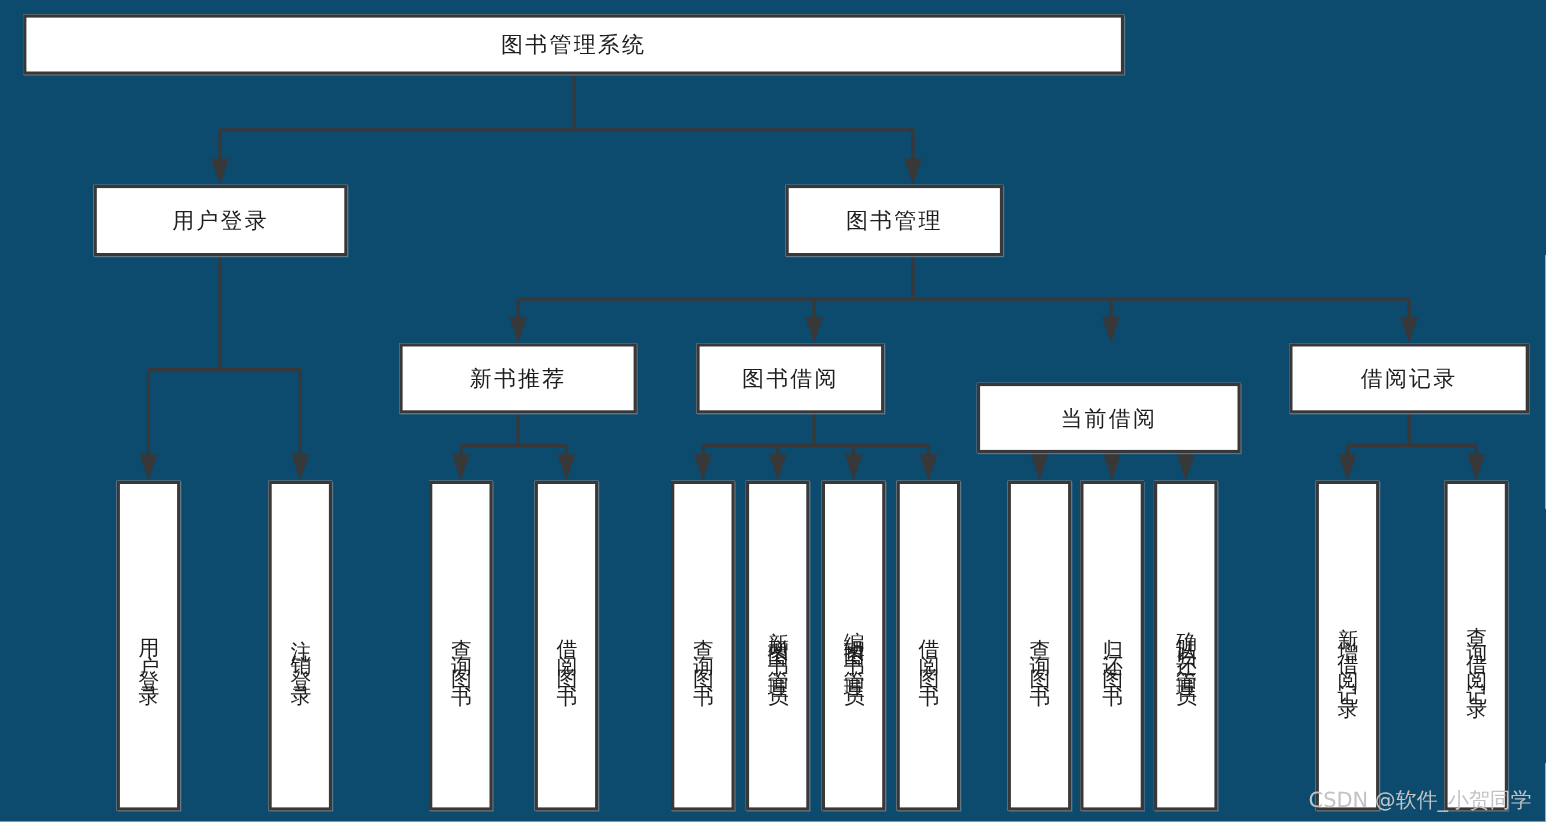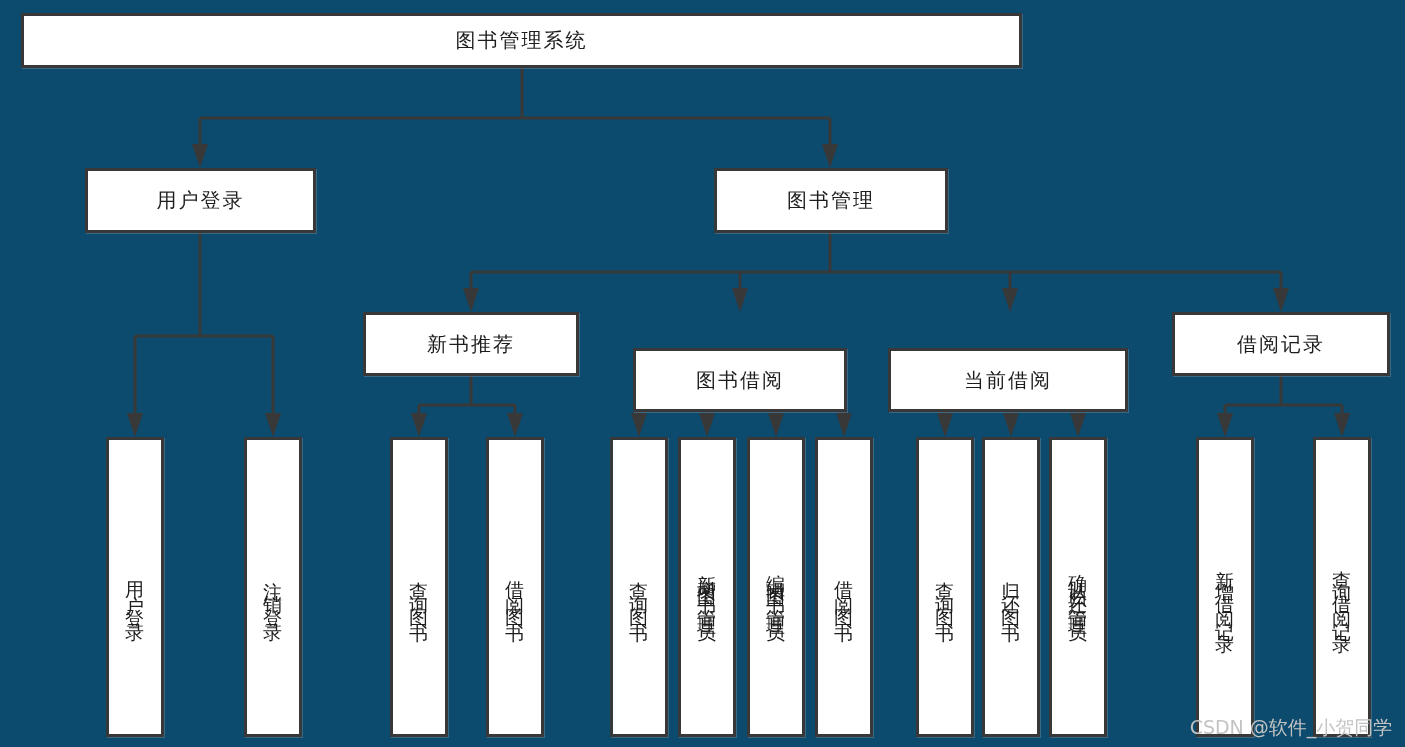--- a/index.html
+++ b/index.html
@@ -83,28 +83,28 @@
     <path class="arrow" d="M1334 413 L1350 413 L1342 437 Z"></path>
   </svg>
 
   <div class="node h" style="left:21px;top:13px;width:1001px;height:55px;">
     <span class="label">图书管理系统</span>
   </div>
 
   <div class="node h" style="left:85px;top:168px;width:231px;height:65px;">
     <span class="label">用户登录</span>
   </div>
-  <div class="node h" style="left:714px;top:168px;width:234px;height:65px;">
+  <div class="node h" style="left:714px;top:168px;width:198px;height:65px;">
     <span class="label">图书管理</span>
   </div>
 
   <div class="node h" style="left:363px;top:312px;width:216px;height:64px;text-align:right;">
     <span class="label">新书推荐</span>
   </div>
-  <div class="node h" style="left:633px;top:312px;width:214px;height:64px;margin-top:36px;">
+  <div class="node h" style="left:633px;top:312px;width:171px;height:64px;">
     <span class="label">图书借阅</span>
   </div>
   <div class="node h" style="left:888px;top:312px;width:240px;height:64px;margin-top:36px;">
     <span class="label">当前借阅</span>
   </div>
   <div class="node h" style="left:1172px;top:312px;width:218px;height:64px;font-family:Liberation Mono, monospace;">
     <span class="label">借阅记录</span>
   </div>
 
   <div class="node tall" style="left:106px;top:437px;width:58px;height:300px;">

